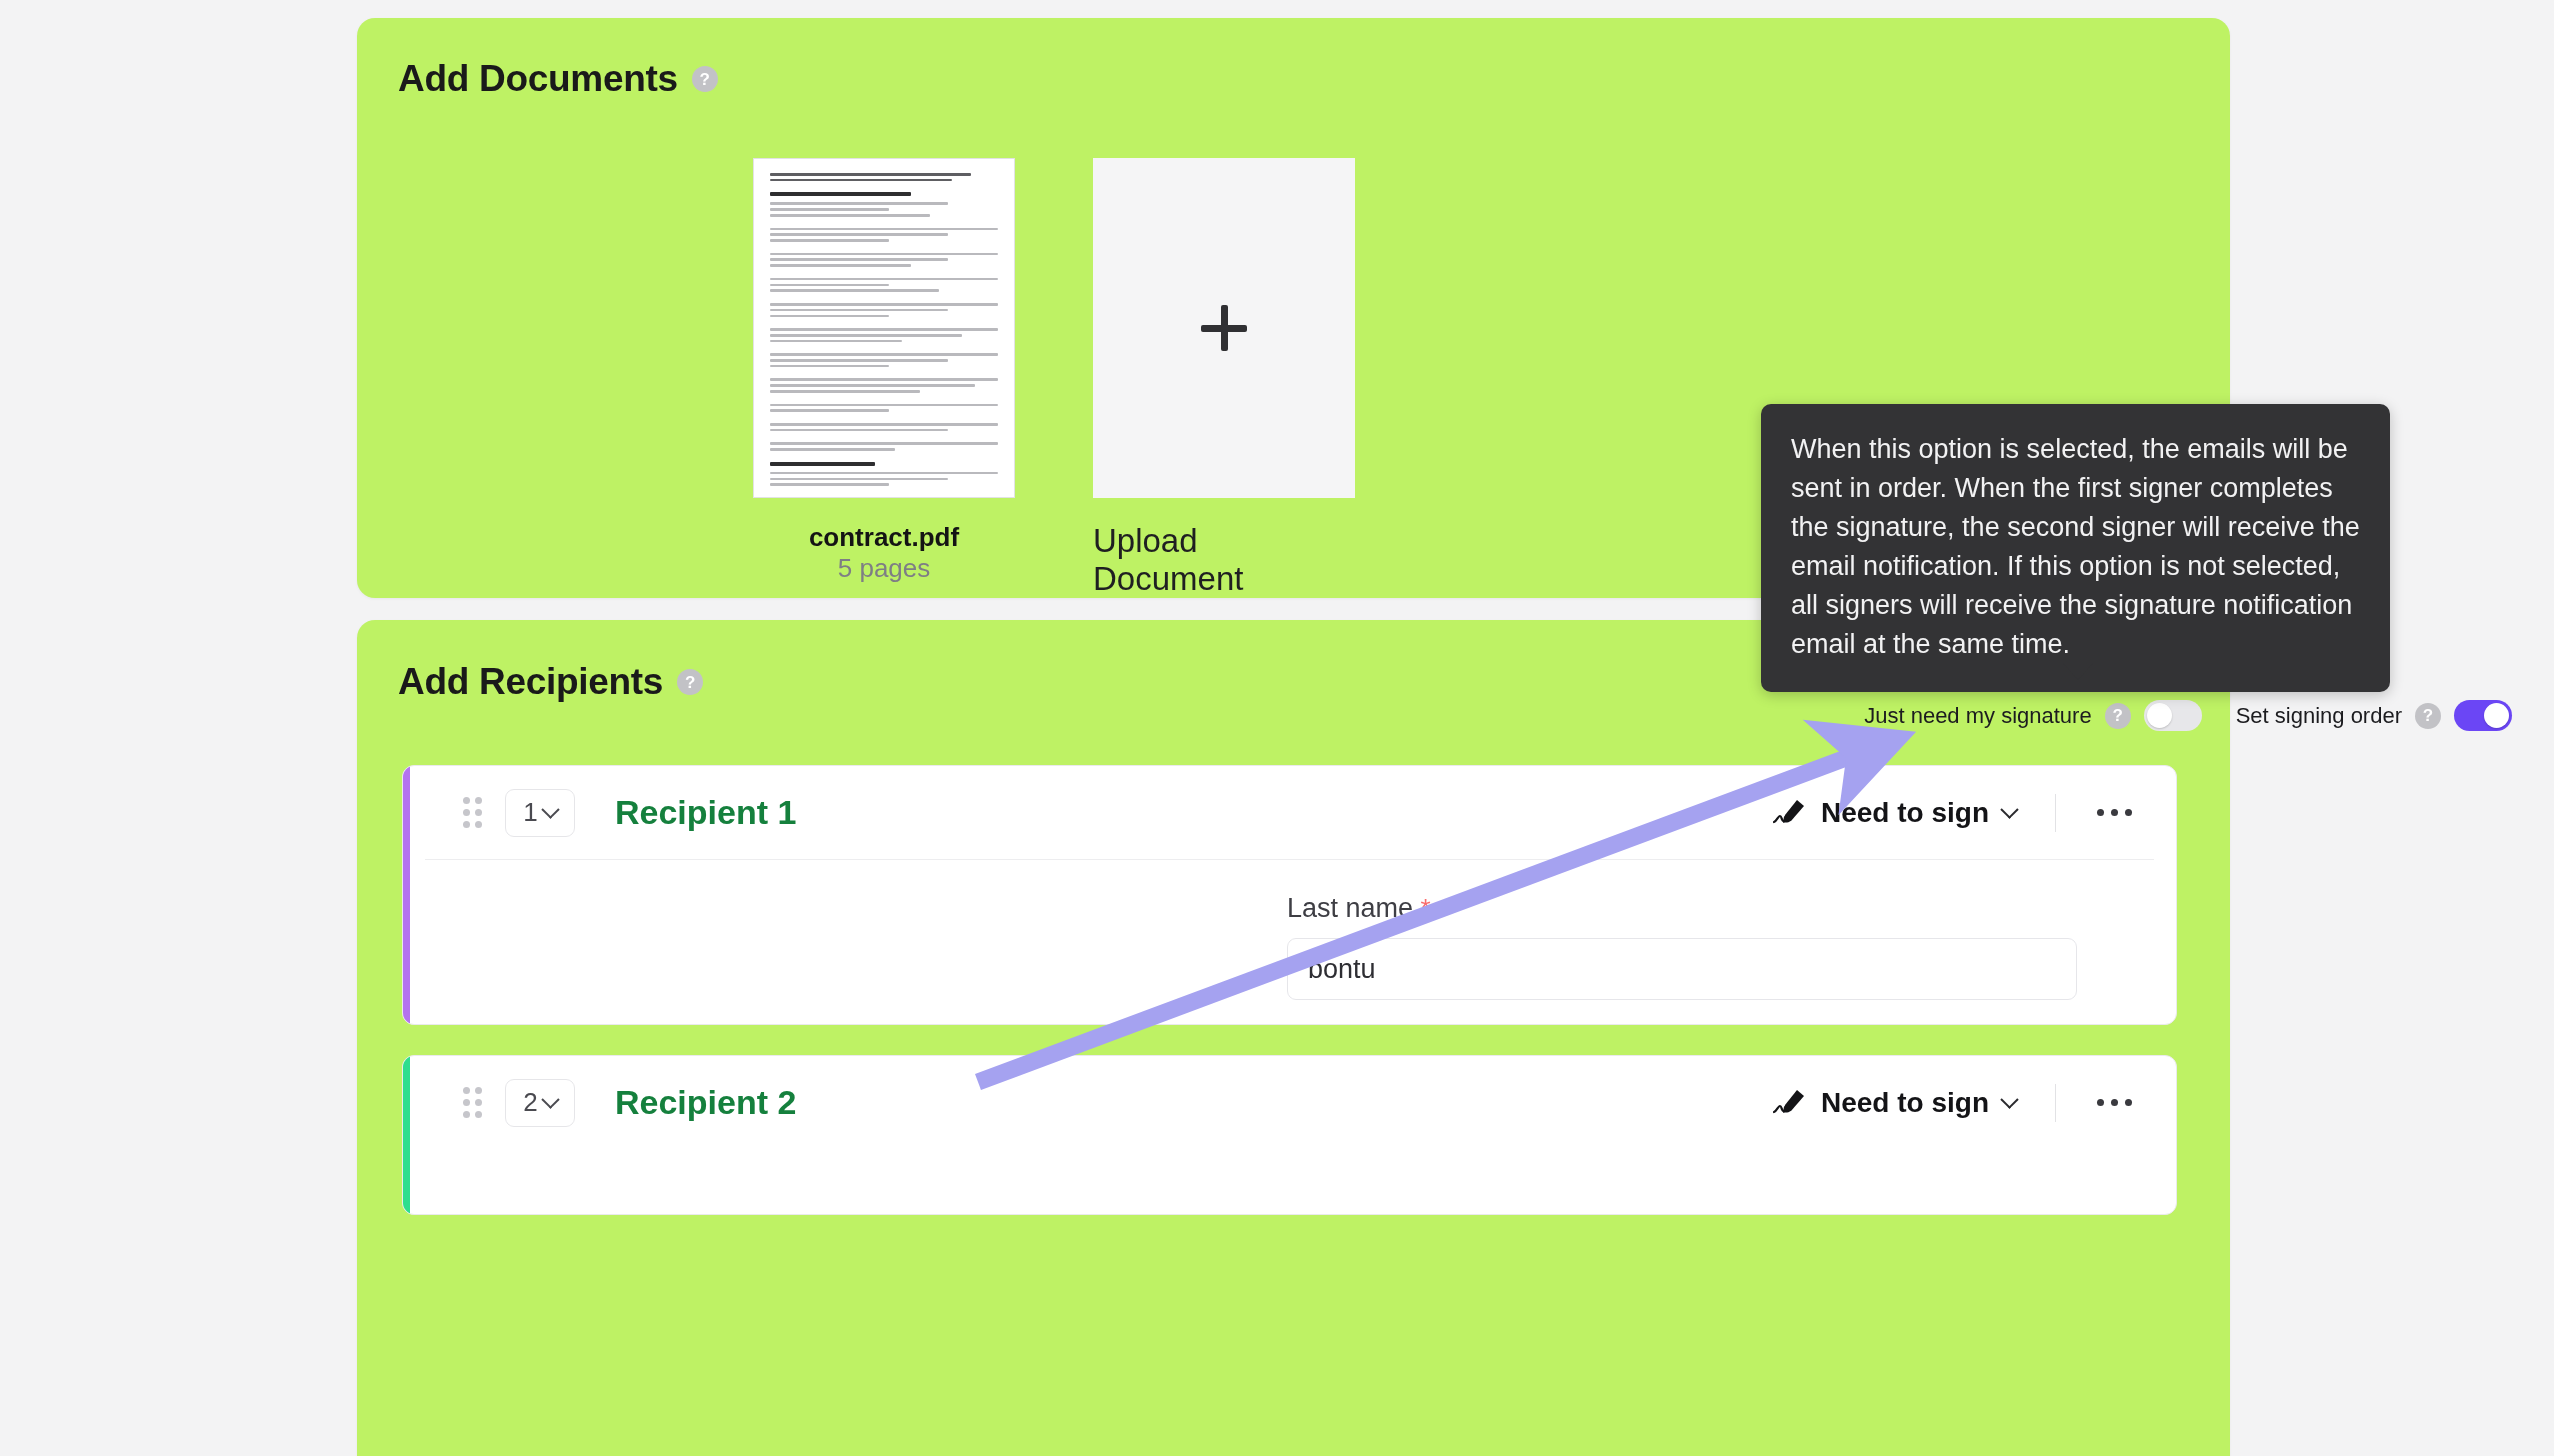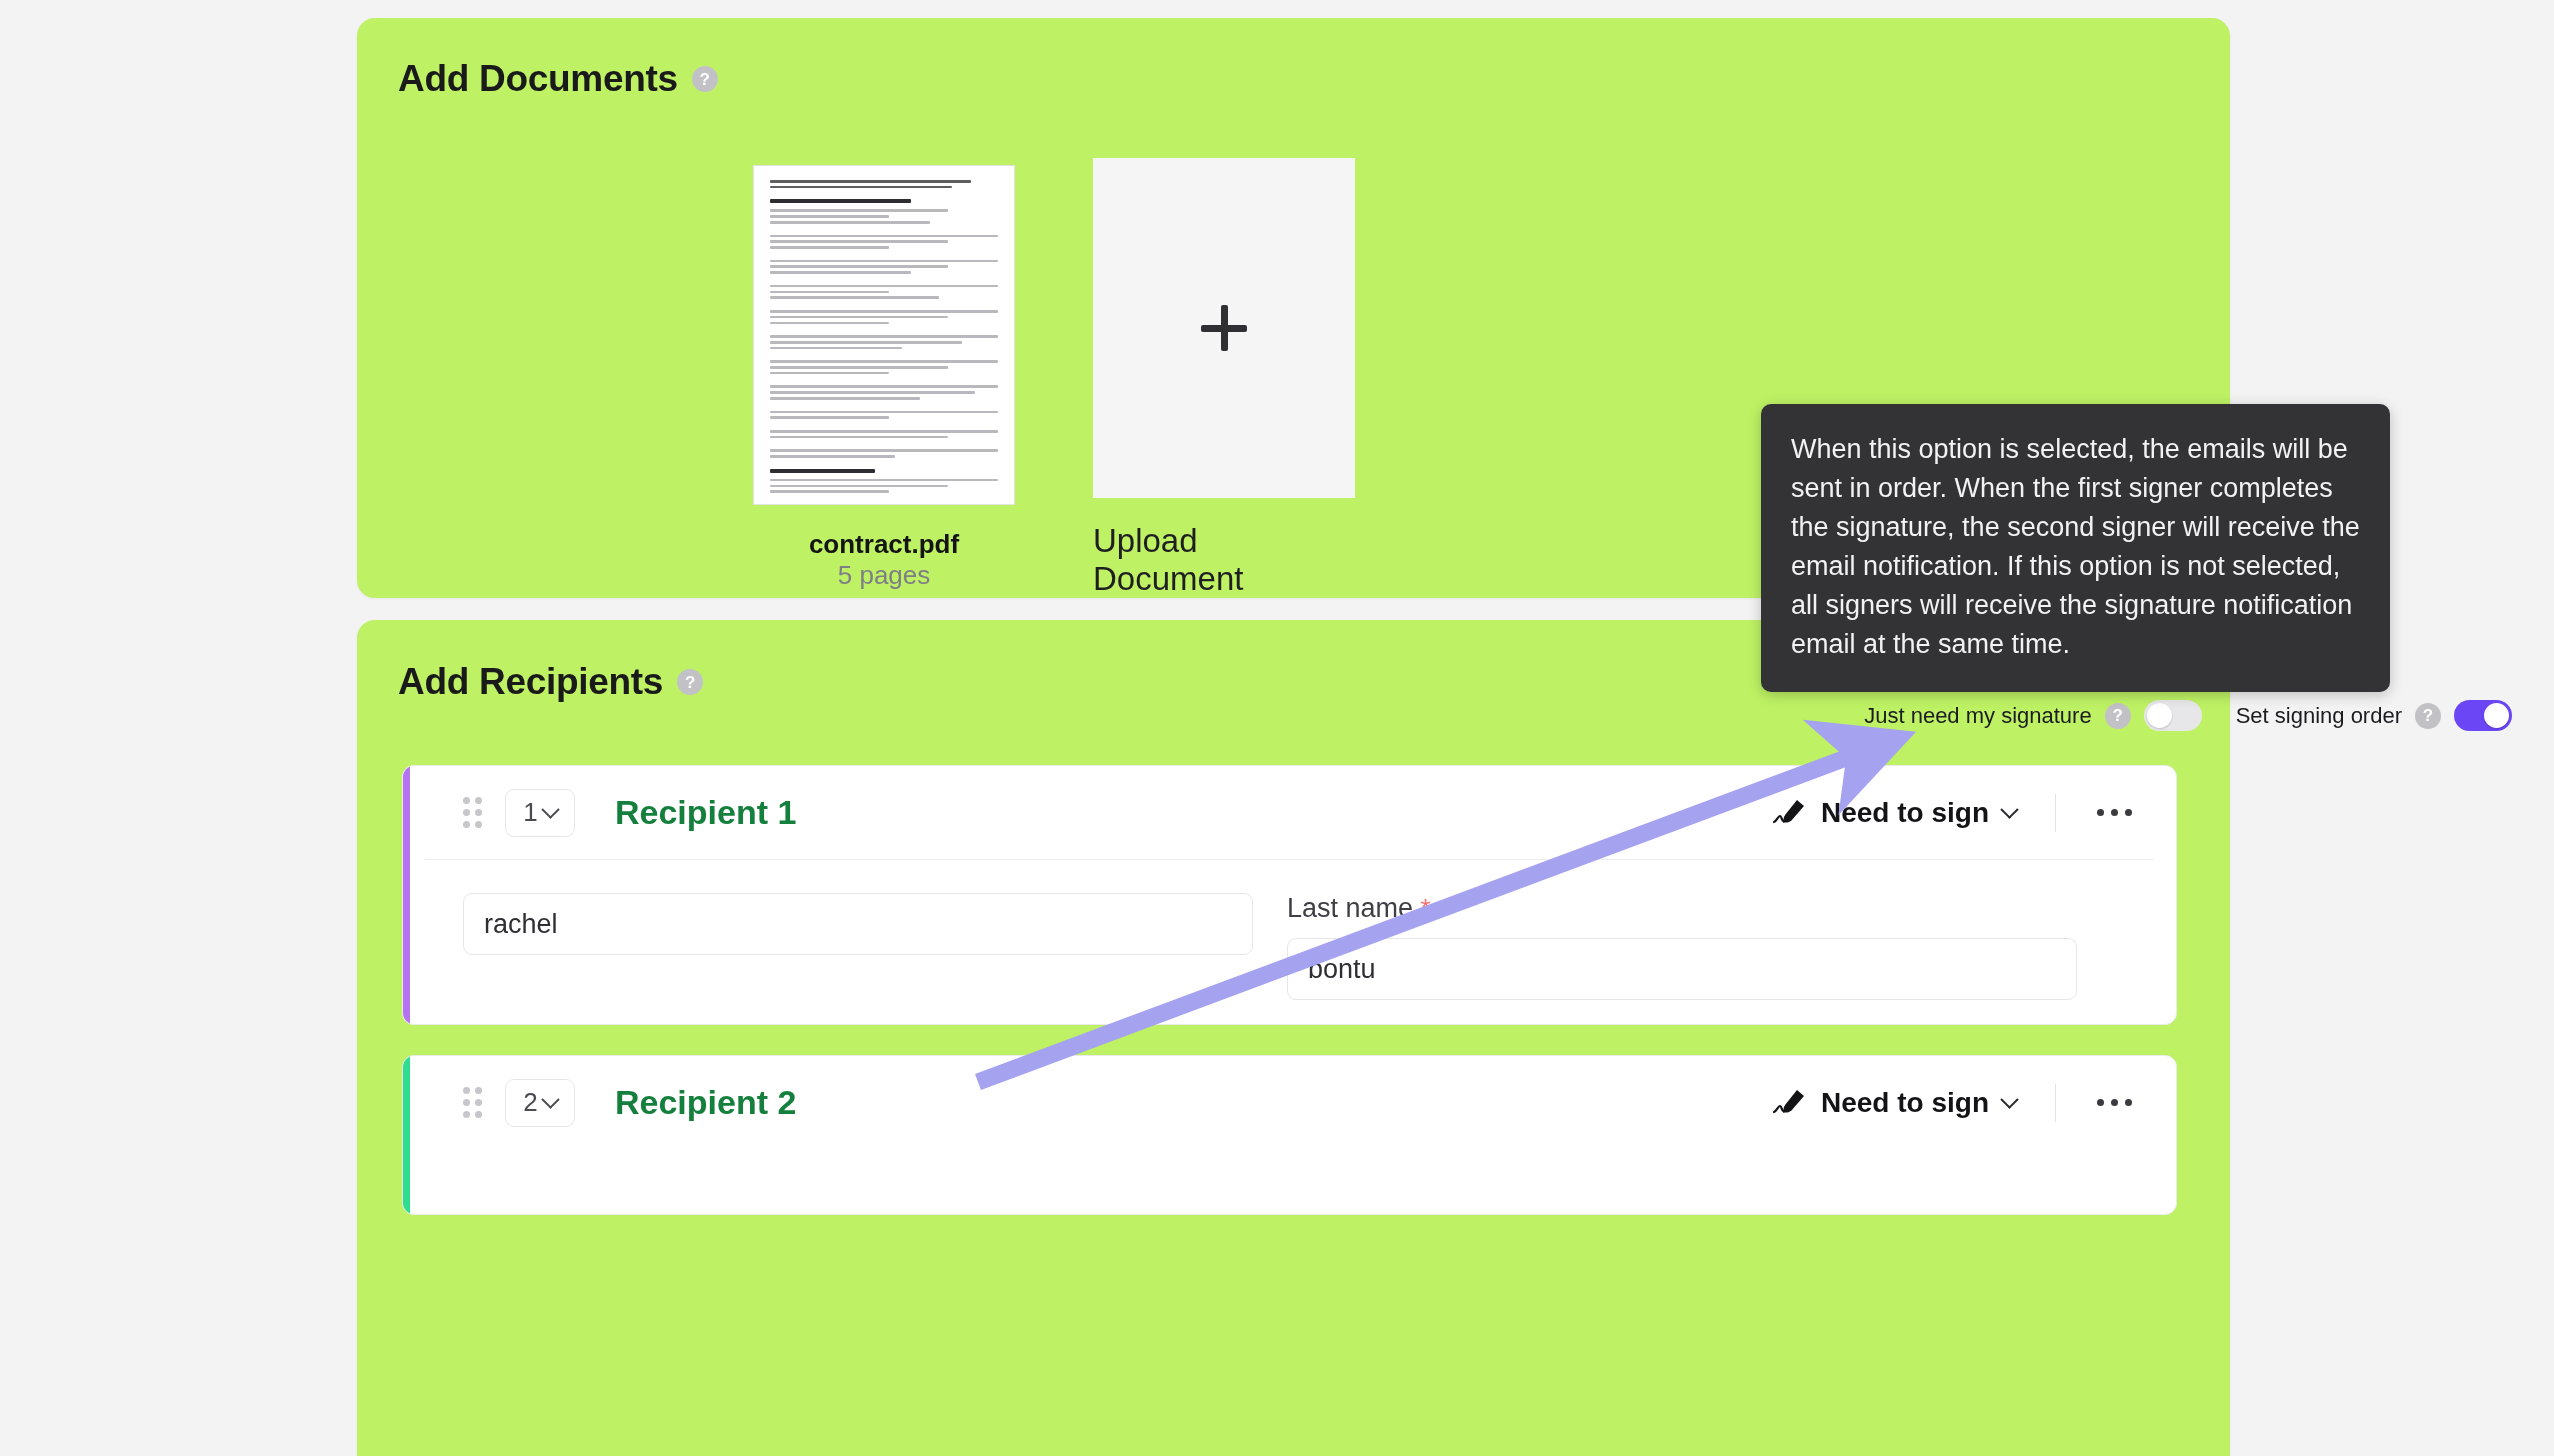--- a/index.html
+++ b/index.html
@@ -40,21 +40,21 @@
     background: #c2c2c6;
     color: #ffffff;
     font-size: 17px;
     font-weight: bold;
     display: flex; align-items: center; justify-content: center;
     line-height: 1;
     cursor: pointer;
   }
 
   
-  .thumbs { position: absolute; left: 396px; top: 140px; display: flex; gap: 78px; align-items: center; }
+  .thumbs { position: absolute; left: 396px; top: 140px; display: flex; gap: 78px; }
   .thumb-col { width: 262px; display: flex; flex-direction: column; align-items: center; }
   .thumb-page {
     width: 262px; height: 340px;
     background: #ffffff;
     border: 1px solid #e2e2e4;
     overflow: hidden;
     position: relative;
     cursor: pointer;
   }
   .thumb-inner { padding: 14px 16px; transform-origin: top left; }
@@ -341,21 +341,20 @@
             <i></i>
             <i></i>
           </span>
       </span>
     </div>
     <div class="hdivider"></div>
 
     <div class="fields">
       <div class="field-row">
         <div class="field half">
-          <span class="field-input">rachel</span>
         </div>
         <div class="field half">
           <span class="field-label"><span>Last name</span> <span class="req">*</span></span>
           <span class="field-input">bontu</span>
         </div>
       </div>
 
     </div>
   </div>
 

